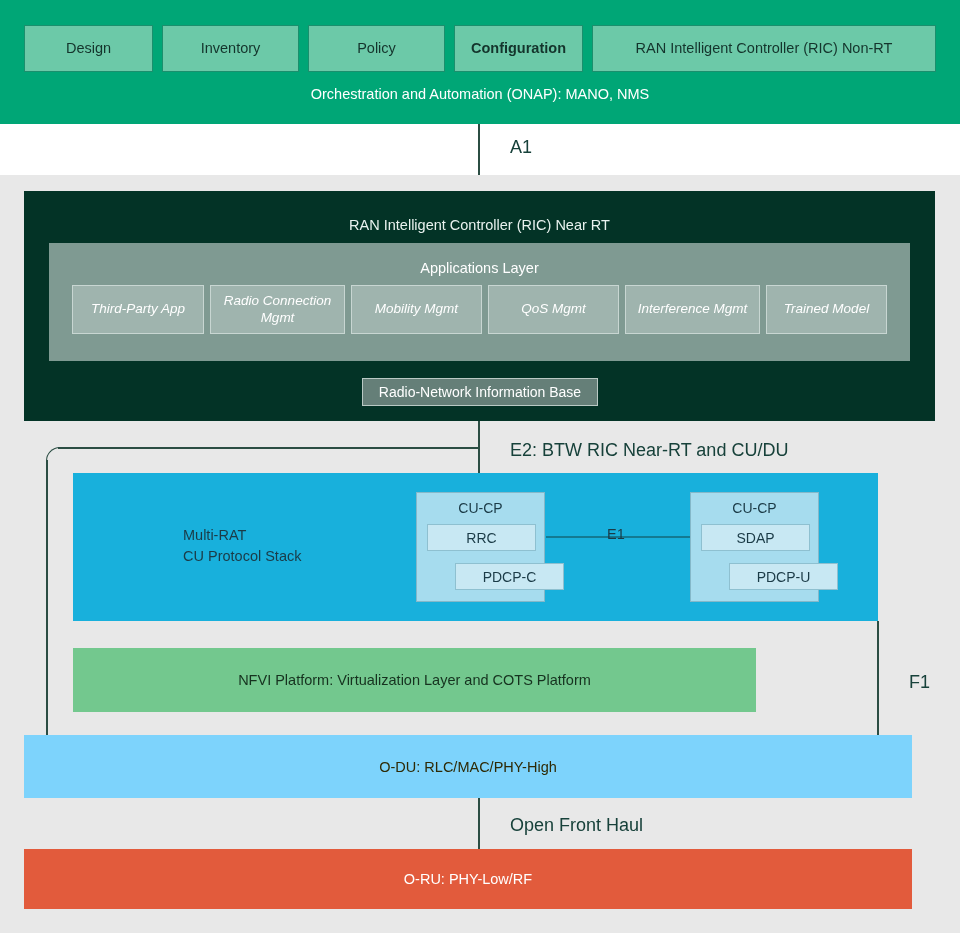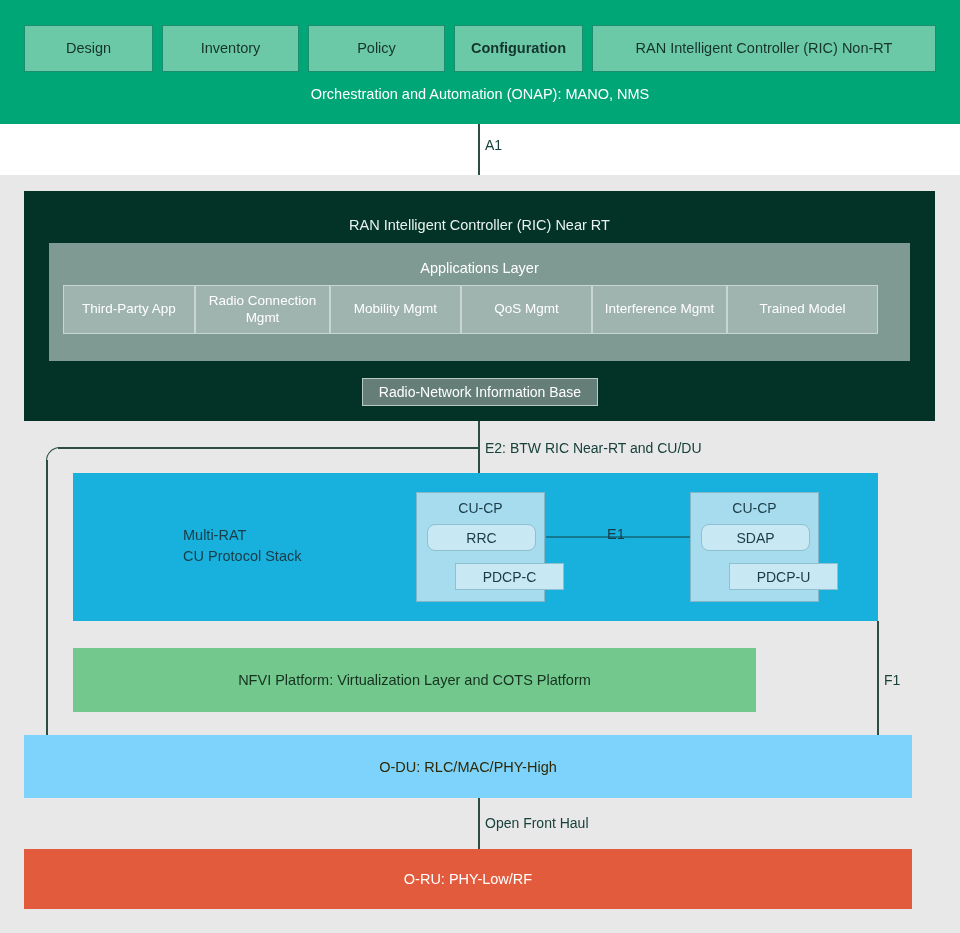--- a/index.html
+++ b/index.html
@@ -84,22 +84,23 @@
   }
   .hline {
     position: absolute;
     height: 1.5px;
     background: #2b4d43;
   }
 
   .iface-label {
     position: absolute;
     color: #17413a;
-    font-size: 14px;
+    font-size: 18px;
     white-space: nowrap;
+    margin-left: 25px;
   }
 
   
   .ric-near {
     position: absolute;
     left: 24px; top: 191px;
     width: 911px; height: 230px;
     background: #033326;
   }
   .ric-near-title {
@@ -120,23 +121,25 @@
   .apps-layer-title {
     position: absolute;
     left: 0; top: 17px;
     width: 100%;
     text-align: center;
     color: #ffffff;
     font-size: 14.5px;
   }
   .apps-row {
     position: absolute;
-    left: 14px; top: 42px;
+    left: 23px; top: 42px;
     width: 815px; height: 49px;
     display: flex;
+    gap: 6px;
+    font-style: italic;
   }
   .app-box {
     background: #9fb4ae;
     border: 1px solid #c8d6d2;
     display: flex;
     align-items: center;
     justify-content: center;
     text-align: center;
     color: #ffffff;
     font-size: 13.5px;
@@ -200,21 +203,21 @@
     left: 10px;
     width: 109px; height: 27px;
     background: #c8e8f3;
     border: 1px solid #8ec0d0;
     display: flex;
     align-items: center;
     justify-content: center;
     color: #1b3b47;
     font-size: 14px;
   }
-  .cu-sub.s-top { top: 31px; border-radius: 8px; }
+  .cu-sub.s-top { top: 31px; }
   .cu-sub.s-bot { top: 70px; margin-left: 28px; }
 
   .e1-line {
     position: absolute;
     left: 546px; top: 536px;
     width: 144px; height: 2px;
     background: #137a92;
   }
   .e1-label {
     position: absolute;

